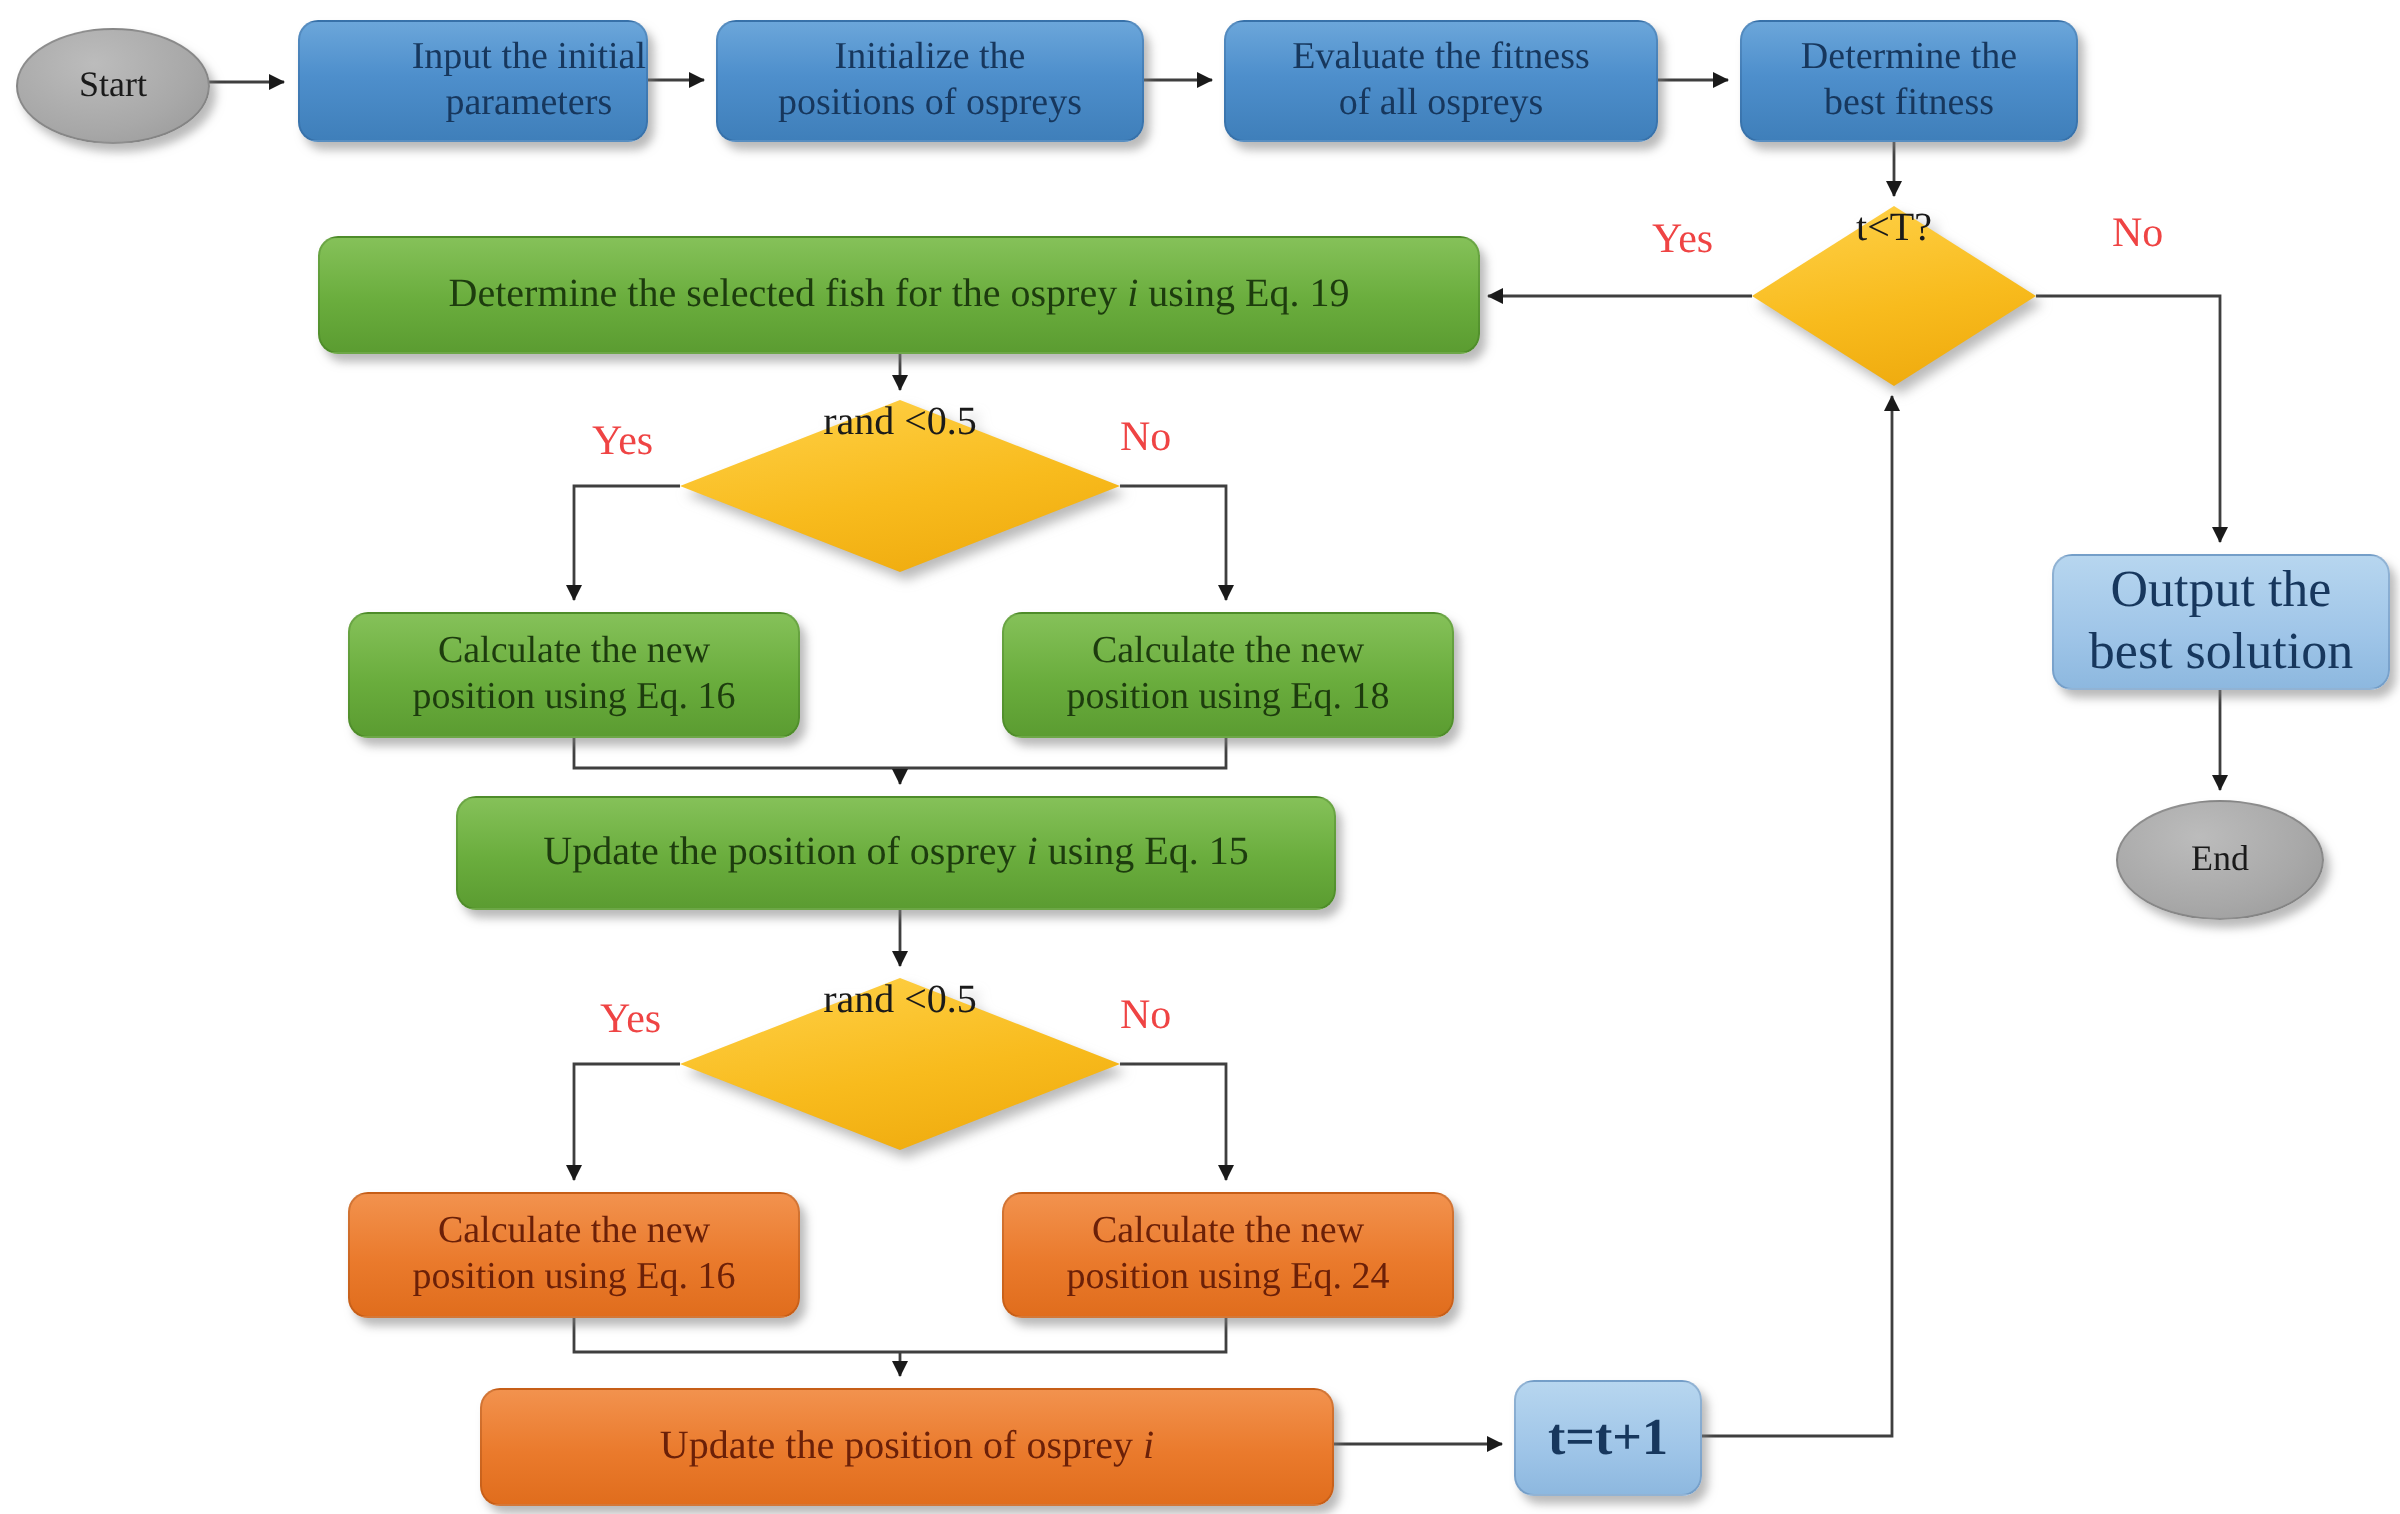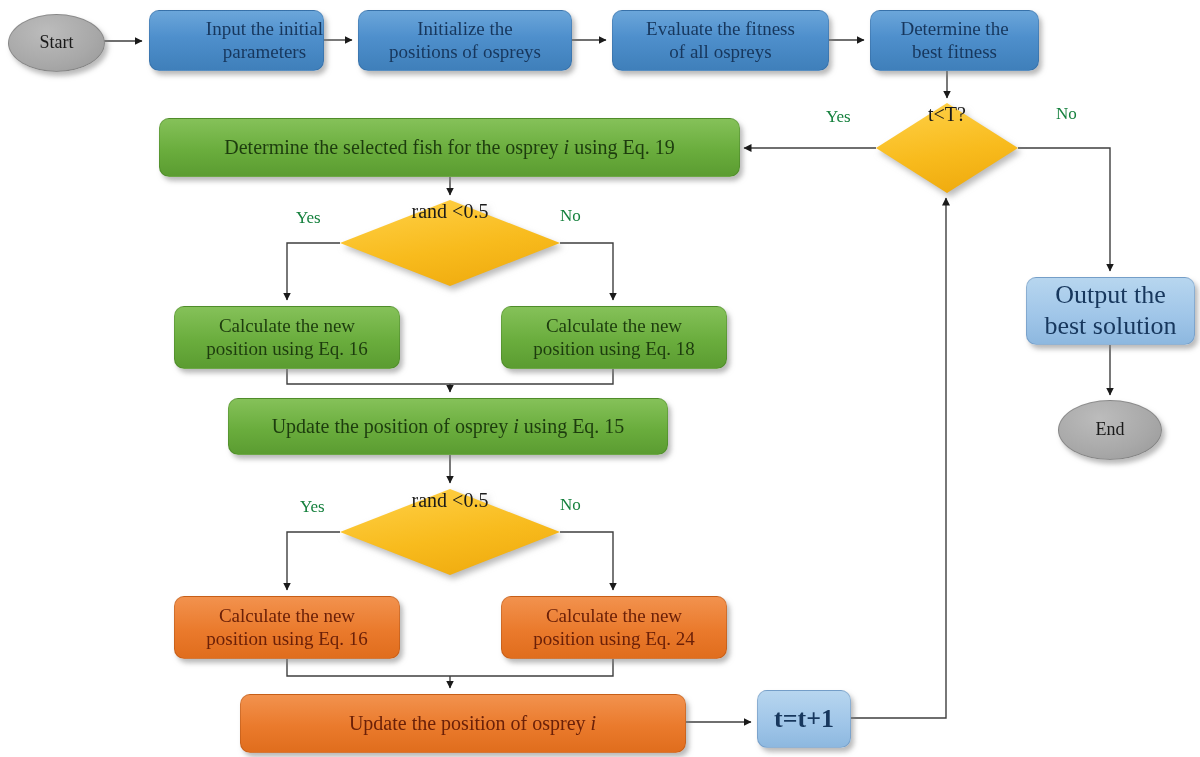--- a/index.html
+++ b/index.html
@@ -41,21 +41,21 @@
   }
   .diamond-shape{
     position:absolute;inset:0;
     clip-path:polygon(50% 0,100% 50%,50% 100%,0 50%);
     background:linear-gradient(170deg,#ffd24a 0%,#f8bb1d 55%,#eda70b 100%);
   }
   .diamond-label{
     position:relative;z-index:3;color:#1a1a1a;font-size:20px;text-align:center;
   }
   .edge-label{
-    position:absolute;z-index:3;color:#15803d;font-size:17px;
+    position:absolute;z-index:3;color:#ef4444;font-size:21px;
   }
   .ital{font-style:italic;}
 </style>
 </head>
 <body>
 
 <div id="stage">
 
   <svg id="connectors" viewBox="0 0 1200 757" xmlns="http://www.w3.org/2000/svg">
     <defs>
@@ -153,21 +153,21 @@
   <div class="node orange" style="left:174px;top:596px;width:224px;height:61px;">
     <span>Calculate the new
 position using Eq. 16</span>
   </div>
 
   <div class="node orange" style="left:501px;top:596px;width:224px;height:61px;">
     <span>Calculate the new
 position using Eq. 24</span>
   </div>
 
-  <div class="node orange wide-label" style="left:240px;top:694px;width:425px;height:57px;padding-left:19px;">
+  <div class="node orange wide-label" style="left:240px;top:694px;width:425px;height:57px;">
     <span><span>Update the position of osprey </span><span class="ital">i</span><span></span></span>
   </div>
 
   <div class="node lblue" style="left:757px;top:690px;width:92px;height:56px;font-weight:bold;">
     <span>t=t+1</span>
   </div>
 
   <div class="node lblue" style="left:1026px;top:277px;width:167px;height:66px;">
     <span>Output the
 best solution</span>

